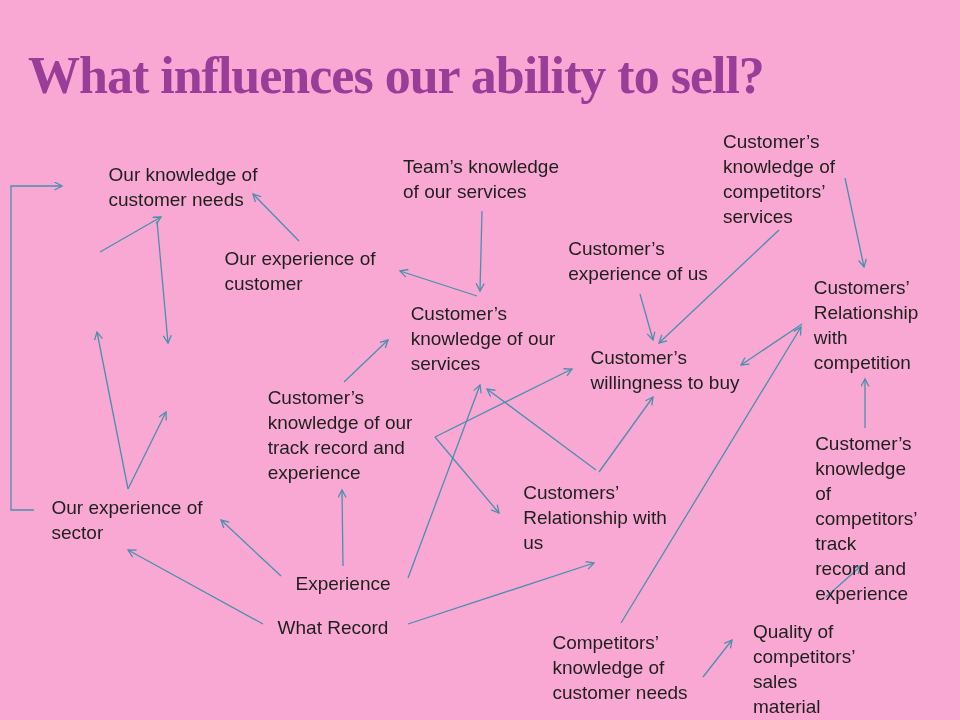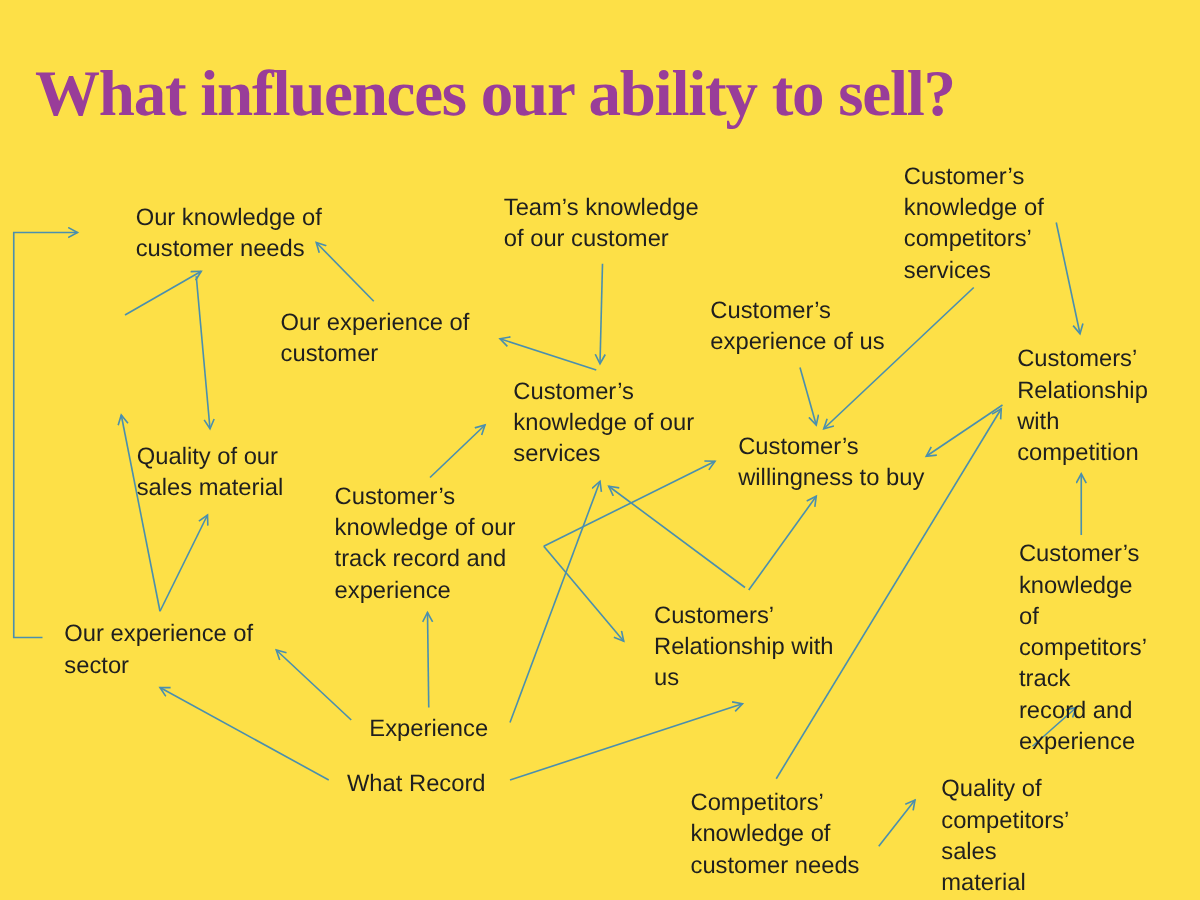--- a/index.html
+++ b/index.html
@@ -4,21 +4,21 @@
 <style>
   html, body {
     margin: 0;
     padding: 0;
     background: #ffffff;
   }
   .slide {
     position: relative;
     width: 960px;
     height: 720px;
-    background: #fde047;
+    background: #f9a8d4;
     overflow: hidden;
     font-family: "Liberation Sans", sans-serif;
   }
   .slide-title {
     position: absolute;
     left: 28px;
     top: 46px;
     width: 910px;
     margin: 0;
     font-family: "Liberation Serif", serif;
@@ -91,35 +91,33 @@
       <polyline points="621,623 801,327" class="arrow-line" marker-end="url(#ah)"></polyline>
       <polyline points="865,428 865,379" class="arrow-line" marker-end="url(#ah)"></polyline>
       <polyline points="703,677 732,640" class="arrow-line" marker-end="url(#ah)"></polyline>
       <polyline points="826,597 861,566" class="arrow-line" marker-end="url(#ah)"></polyline>
     </svg>
 
   <div class="diagram-nodes">
       <div class="node" style="left: 160px; top: 162px; margin-left: 23px;">Our knowledge of
 customer needs</div>
       <div class="node" style="left: 481px; top: 154px;">Team’s knowledge
-of our customer</div>
+of our services</div>
       <div class="node" style="left: 779px; top: 129px;">Customer’s
 knowledge of
 competitors’
 services</div>
       <div class="node" style="left: 300px; top: 246px;">Our experience of
 customer</div>
       <div class="node" style="left: 638px; top: 236px;">Customer’s
 experience of us</div>
       <div class="node" style="left: 866px; top: 275px;">Customers’
 Relationship
 with
 competition</div>
-      <div class="node" style="left: 168px; top: 353px;">Quality of our
-sales material</div>
       <div class="node" style="left: 483px; top: 301px;">Customer’s
 knowledge of our
 services</div>
       <div class="node" style="left: 665px; top: 345px;">Customer’s
 willingness to buy</div>
       <div class="node" style="left: 340px; top: 385px;">Customer’s
 knowledge of our
 track record and
 experience</div>
       <div class="node" style="left: 866px; top: 431px;">Customer’s

